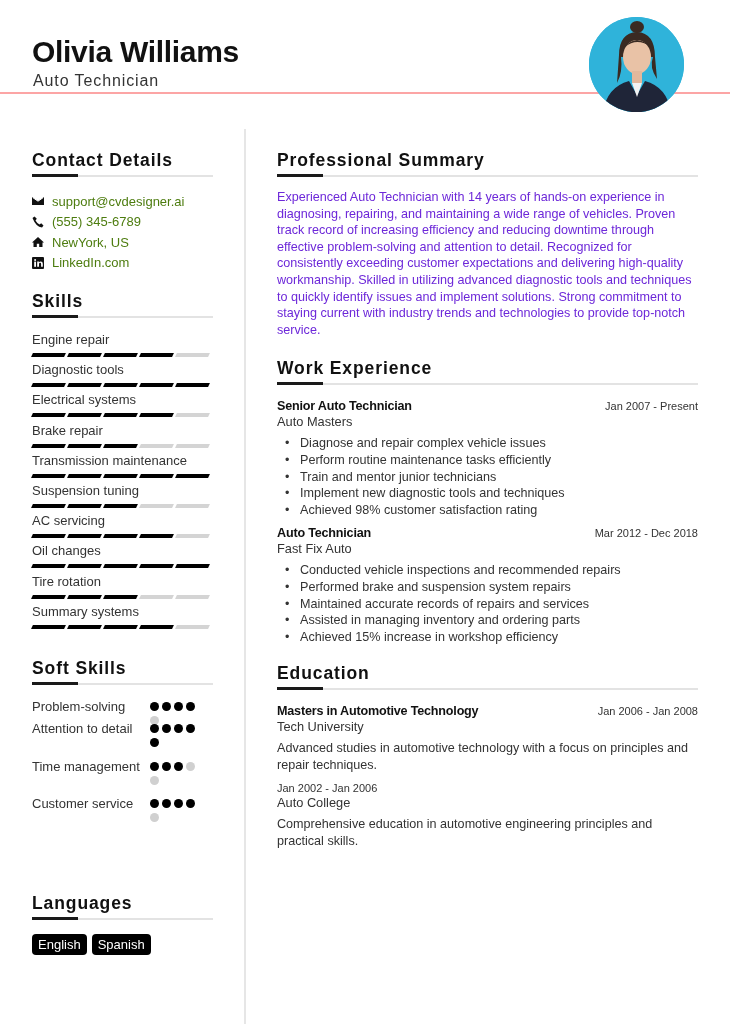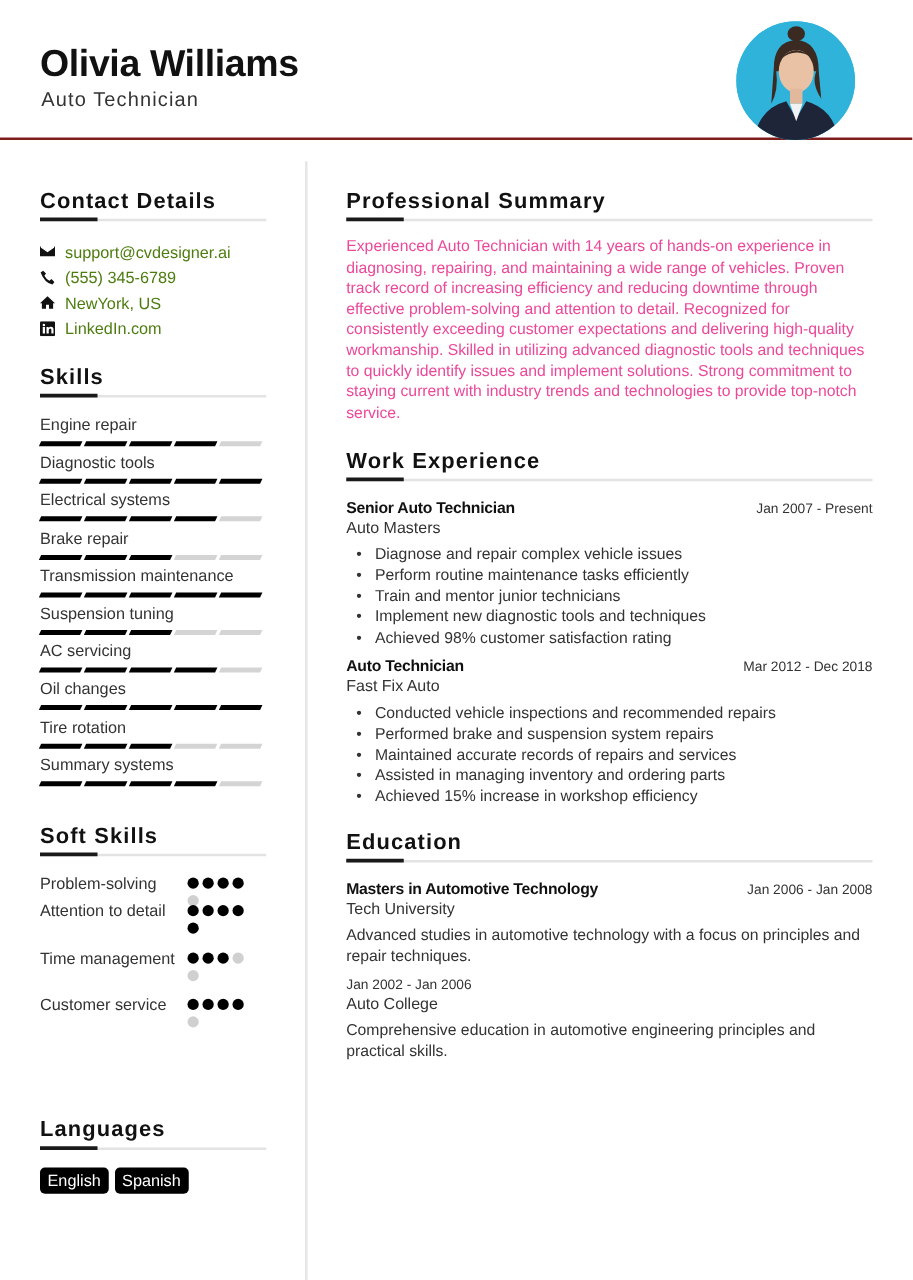--- a/index.html
+++ b/index.html
@@ -1,19 +1,19 @@
 <!DOCTYPE html>
 <html><head>
   <meta charset="utf-8">
   <style>
     * { box-sizing: border-box; margin: 0; padding: 0; }
     html, body { width: 730px; height: 1024px; background: #ffffff; overflow: hidden; }
     body { font-family: "Liberation Sans", "DejaVu Sans", sans-serif; color: #222; position: relative; }
 
-    .header { position: absolute; left: 0; top: 0; width: 730px; height: 112px; border-bottom: 2px solid #7f1d1d; }
+    .header { position: absolute; left: 0; top: 0; width: 730px; height: 94px; border-bottom: 2px solid #fca5a5; }
     .name { position: absolute; left: 32px; top: 35px; font-size: 30px; font-weight: bold; color: #111; letter-spacing: -0.3px; }
     .title { position: absolute; left: 33px; top: 72px; font-size: 16px; color: #333; letter-spacing: 0.9px; }
     .photo { position: absolute; left: 589px; top: 17px; width: 95px; height: 95px; border-radius: 50%; overflow: hidden; background: #2fb3da; }
 
     .vdivider { position: absolute; left: 244px; top: 129px; width: 2px; height: 895px; background: #e6e6e6; }
 
     .left { position: absolute; left: 32px; top: 150px; width: 181px; }
     .right { position: absolute; left: 277px; top: 150px; width: 421px; }
 
     .sec-head { position: relative; font-size: 17.5px; font-weight: bold; color: #111; letter-spacing: 0.9px; padding-bottom: 6px; margin-bottom: 14px; }
@@ -32,21 +32,21 @@
 
     .soft { display: flex; position: relative; font-size: 13px; color: #333; line-height: 16.5px; }
     .soft-label { width: 115px; }
     .dots { position: absolute; left: 118px; top: 3px; width: 52px; display: flex; flex-wrap: wrap; }
     .dot { width: 9px; height: 9px; border-radius: 50%; background: #d0d0d0; margin-right: 3px; margin-bottom: 5px; }
     .dot.on { background: #000; }
 
     .lang-wrap { display: flex; }
     .lang { background: #000; color: #fff; font-size: 13px; padding: 3px 6px; border-radius: 4px; margin-right: 5px; }
 
-    .summary { font-size: 12.6px; line-height: 16.6px; color: #ec4899; }
+    .summary { font-size: 12.6px; line-height: 16.6px; color: #6d28d9; }
 
     .job-head { display: flex; justify-content: space-between; align-items: baseline; }
     .job-title { font-size: 12.6px; font-weight: bold; color: #111; letter-spacing: -0.2px; }
     .job-date { font-size: 11px; color: #333; }
     .job-org { font-size: 12.8px; color: #333; margin-top: 1px; }
     .job-list { list-style: none; margin: 6px 0 0 8px; }
     .job-list li { font-size: 12.6px; color: #333; line-height: 16.6px; position: relative; padding-left: 15px; }
     .job-list li::before { content: "•"; position: absolute; left: 0; top: 0; color: #333; }
 
     .edu-desc { font-size: 12.6px; color: #333; line-height: 17px; margin-top: 6px; }

